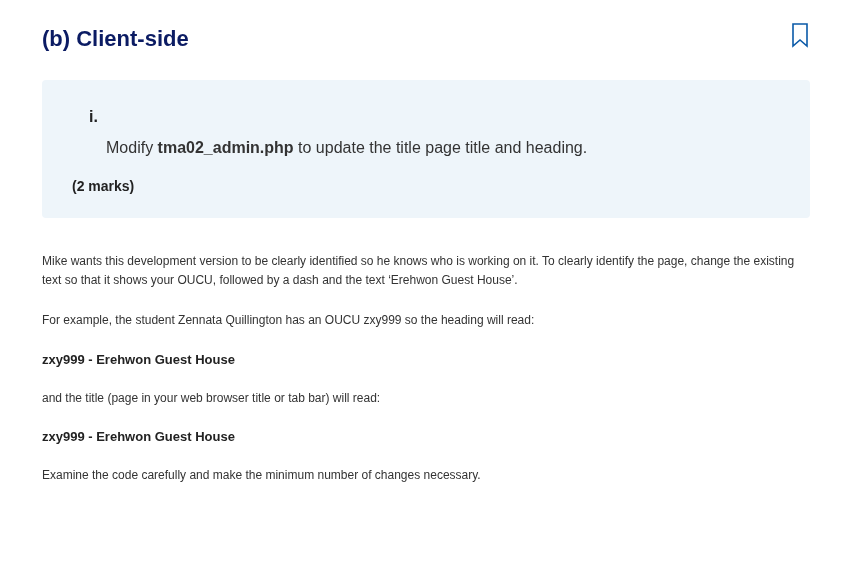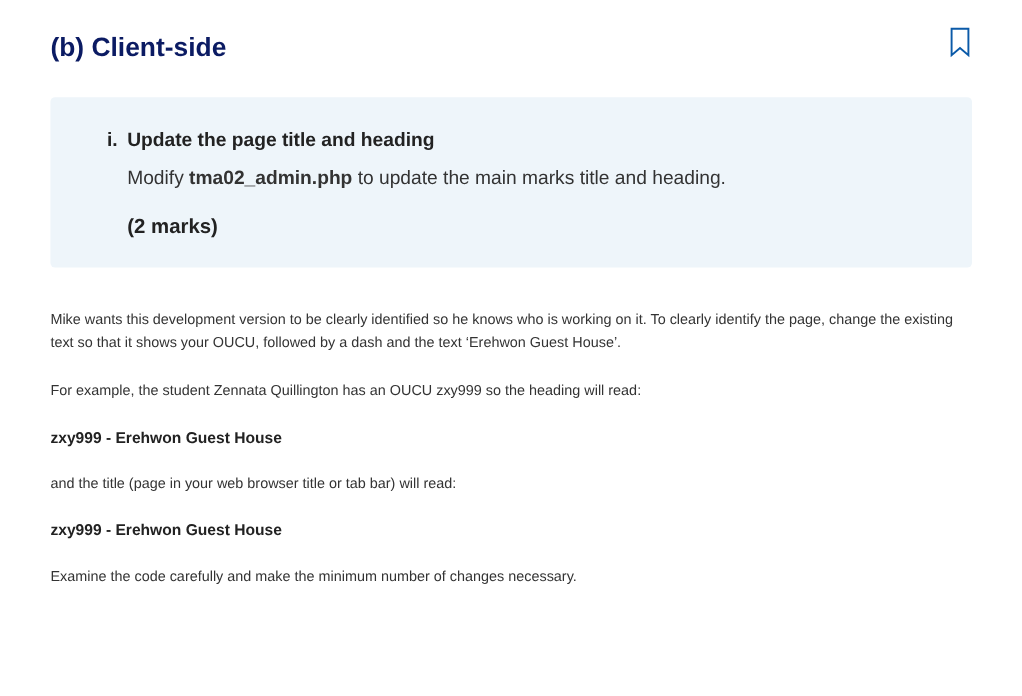--- a/index.html
+++ b/index.html
@@ -58,24 +58,23 @@
     .item-body {
       margin-left: 34px;
       font-size: 16px;
       color: #333;
       line-height: 1.5;
     }
     .item-body .filename {
       font-weight: bold;
     }
     .marks {
-      margin-left: 34px;
       margin-top: 18px;
       font-weight: bold;
-      font-size: 17px;
+      font-size: 14px;
       color: #222;
     }
     .para {
       font-size: 12px;
       color: #333;
       line-height: 1.55;
       margin-bottom: 22px;
     }
     .example-line {
       font-weight: bold;
@@ -92,24 +91,23 @@
   <span class="bookmark-icon">
     <svg width="20" height="26" viewBox="0 0 20 26" fill="none" stroke="#0b5aa8" stroke-width="1.6">
       <path d="M3 2 L17 2 L17 24 L10 18 L3 24 Z"></path>
     </svg>
   </span>
 </div>
 
 <div class="highlight-box">
   <div class="item-row">
     <span class="item-marker">i.</span>
-    <span class="item-title">Update the page title and heading</span>
   </div>
   <div class="item-body">
-    <span>Modify </span><span class="filename">tma02_admin.php</span><span> to update the main marks title and heading.</span>
+    <span>Modify </span><span class="filename">tma02_admin.php</span><span> to update the title page title and heading.</span>
   </div>
   <div class="marks">(2 marks)</div>
 </div>
 
 <p class="para">Mike wants this development version to be clearly identified so he knows who is working on it. To clearly identify the page, change the existing text so that it shows your OUCU, followed by a dash and the text ‘Erehwon Guest House’.</p>
 <p class="para">For example, the student Zennata Quillington has an OUCU zxy999 so the heading will read:</p>
 <p class="example-line">zxy999 - Erehwon Guest House</p>
 <p class="para">and the title (page in your web browser title or tab bar) will read:</p>
 <p class="example-line">zxy999 - Erehwon Guest House</p>
 <p class="para" style="margin-bottom:12px">Examine the code carefully and make the minimum number of changes necessary.</p>

